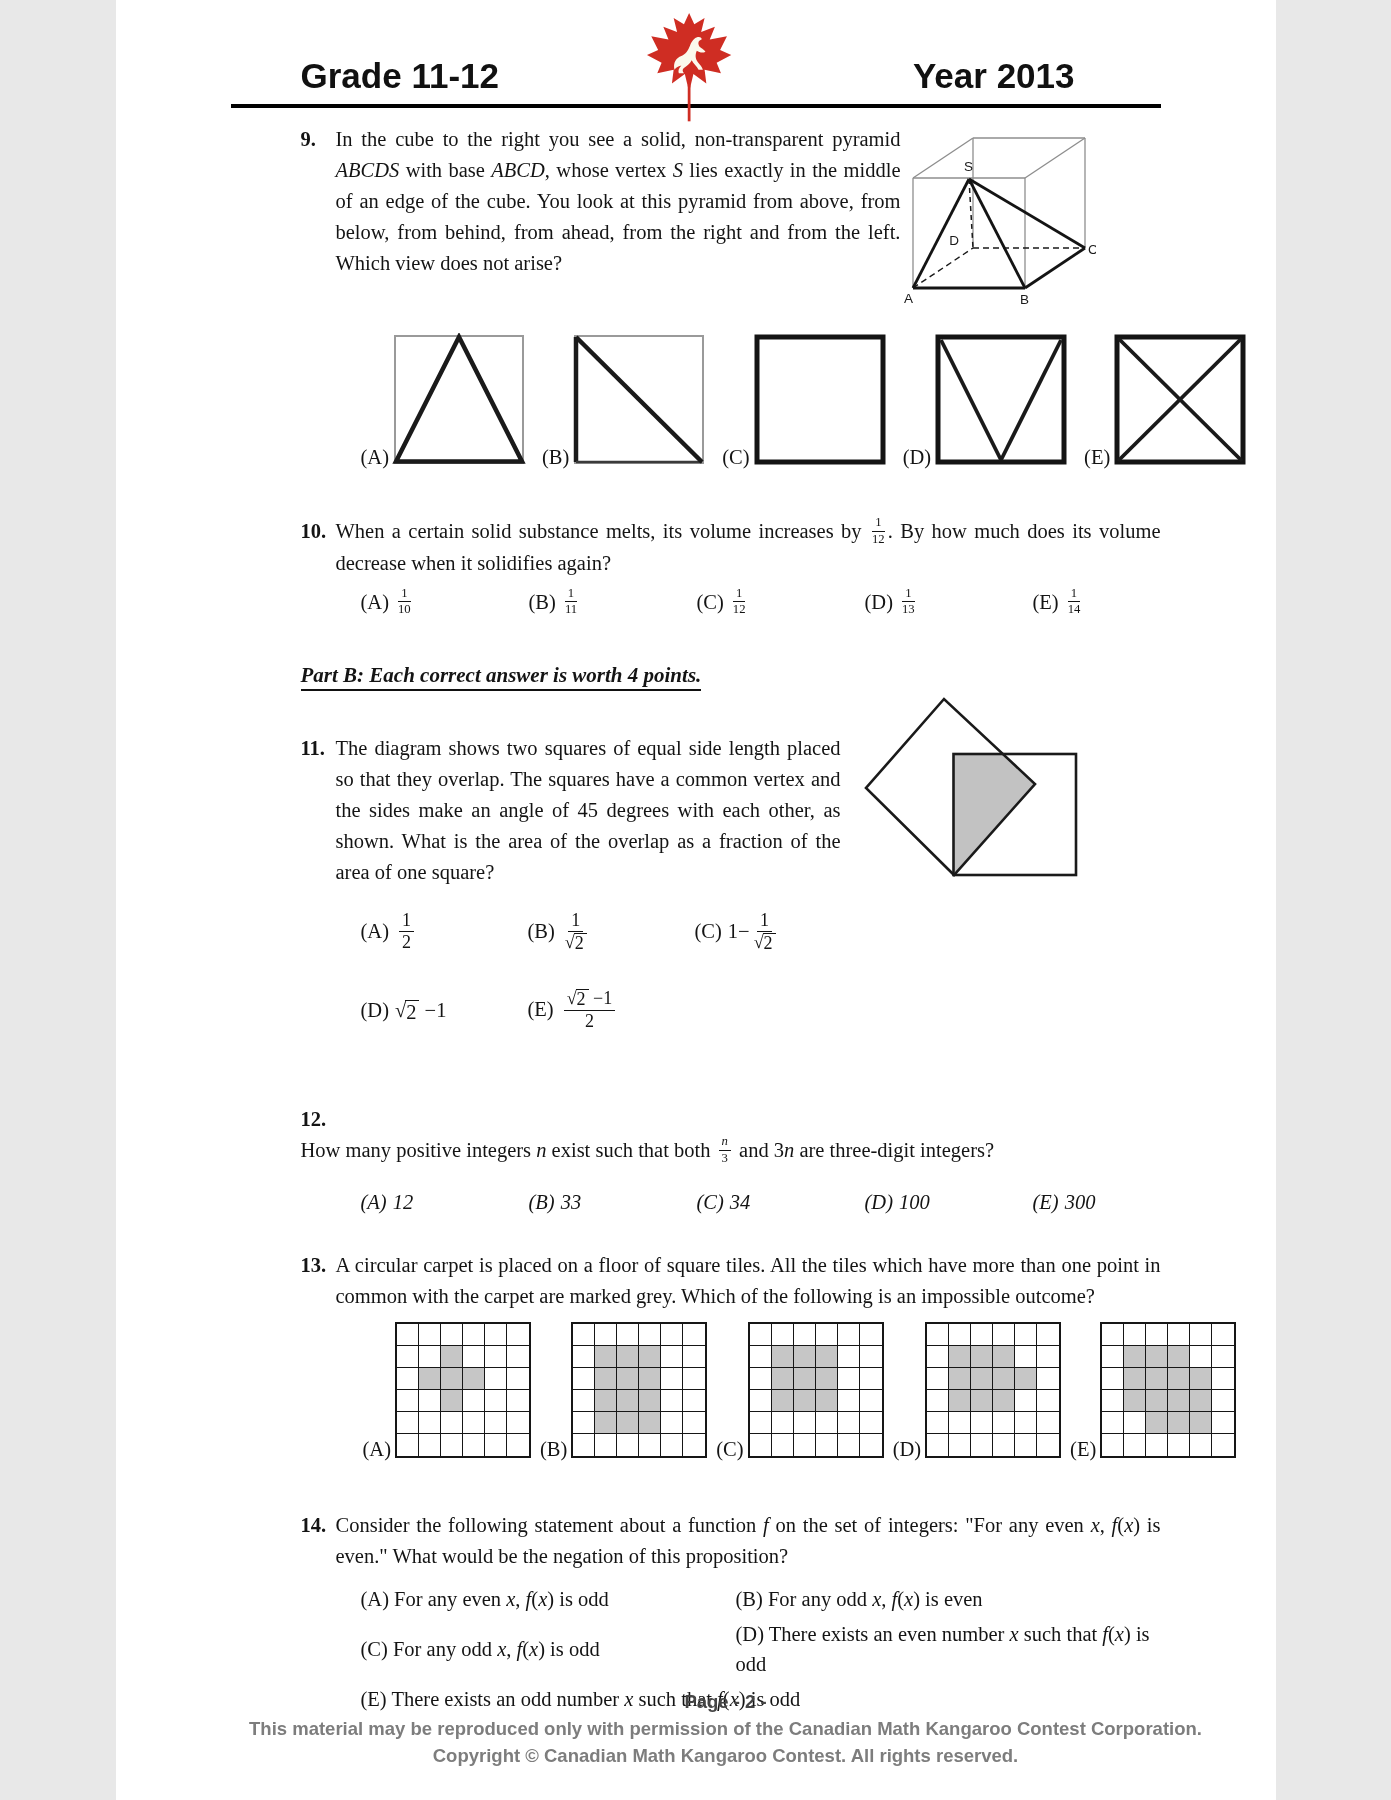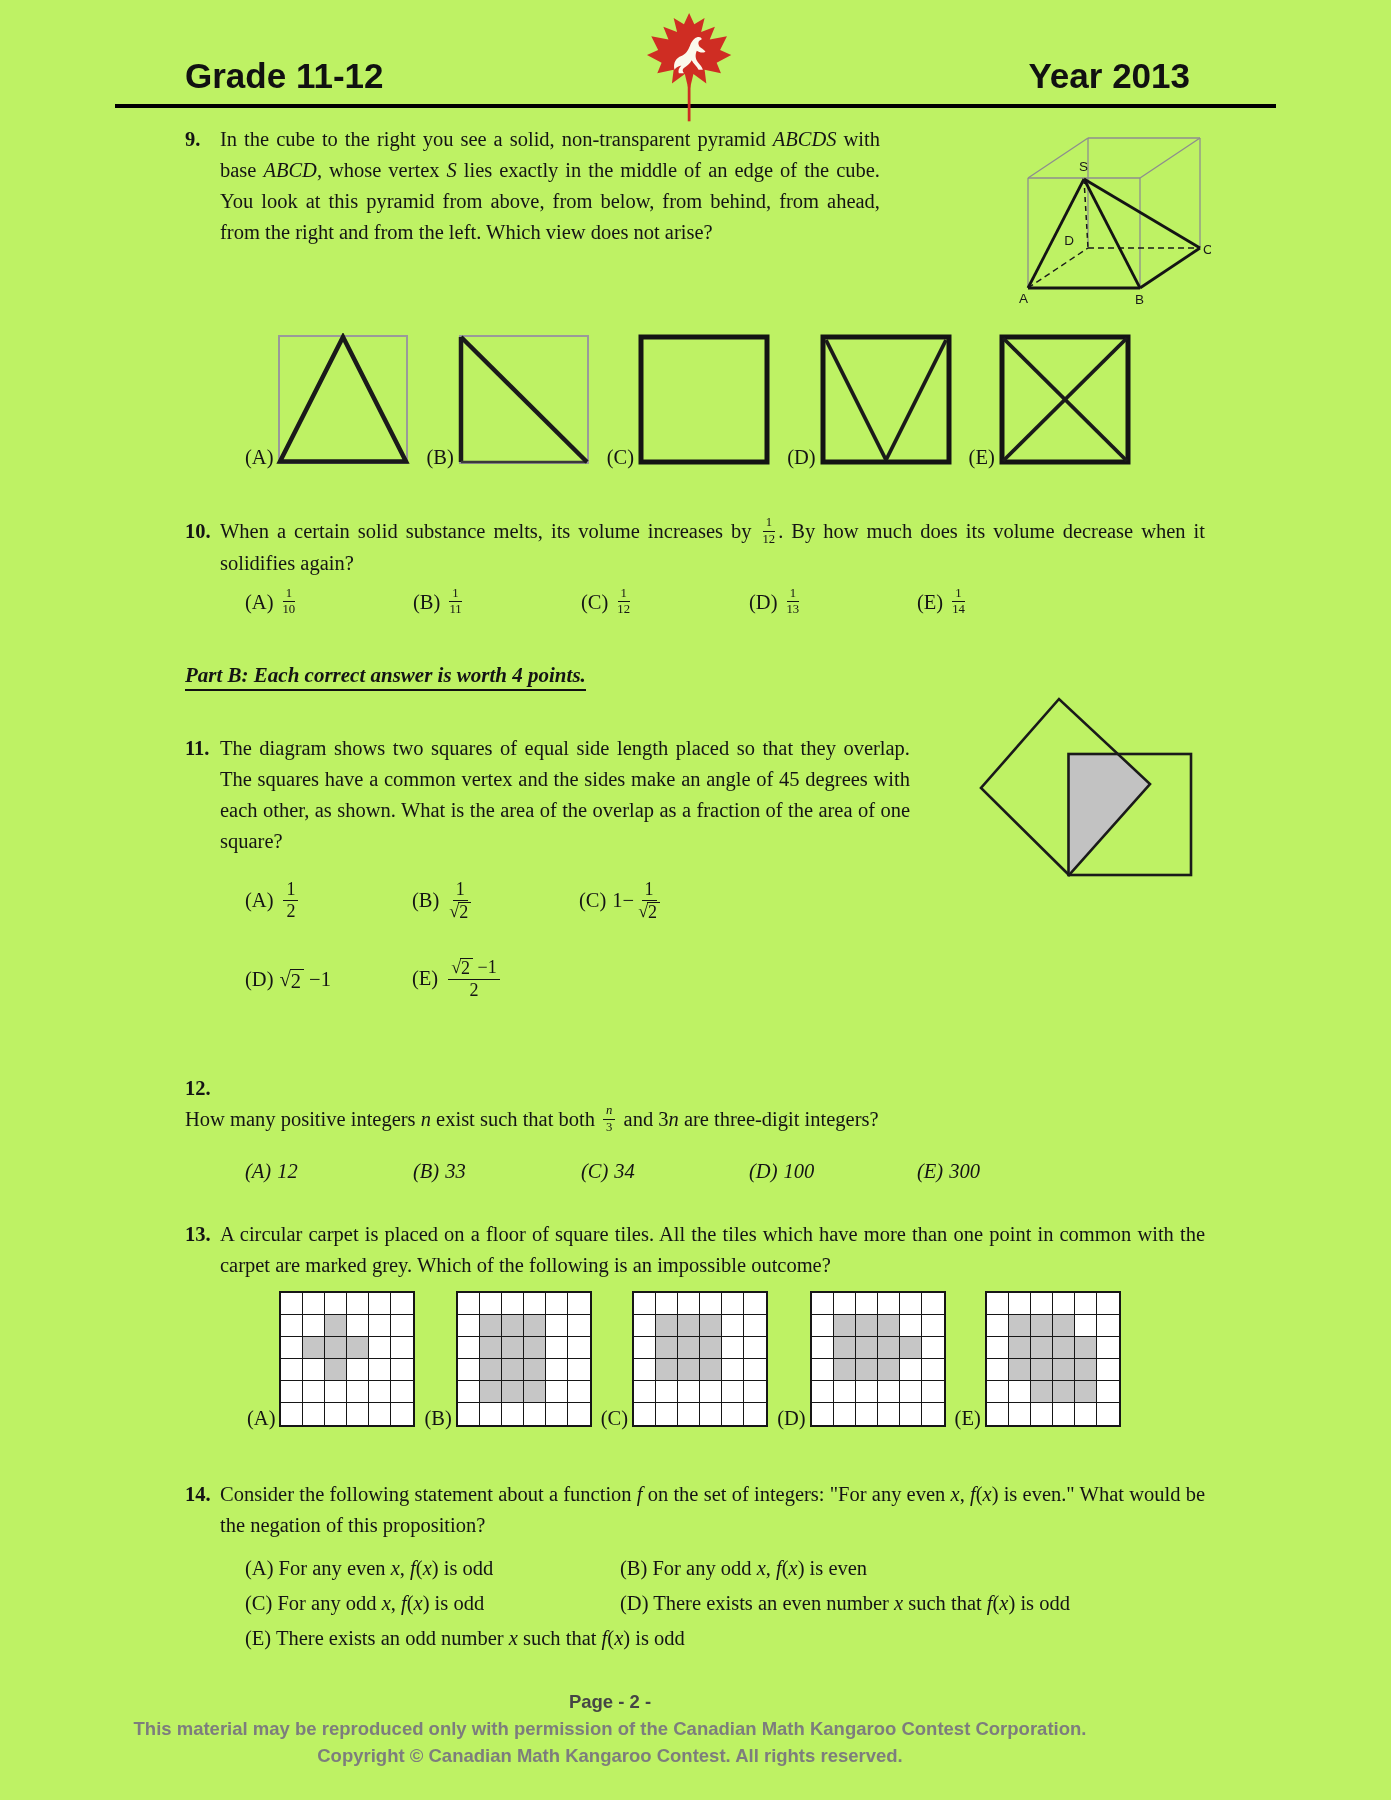--- a/index.html
+++ b/index.html
@@ -1,16 +1,16 @@
 <!DOCTYPE html>
 <html><head>
 <meta charset="utf-8">
 <style>
   html,body{margin:0;padding:0;background:#e8e8e8;}
-  .page{position:relative;width:1391px;height:1800px;background:#bef264;margin:0 auto;overflow:hidden;
+  .page{position:relative;width:1160px;height:1800px;background:#ffffff;margin:0 auto;overflow:hidden;
         font-family:"Liberation Serif","DejaVu Serif",serif;color:#141414;box-sizing:border-box;
         padding:0 115px;}
   
   .header{position:relative;height:108px;border-bottom:4.5px solid #000;
           display:flex;justify-content:space-between;align-items:flex-end;
           padding:0 86px 8px 70px;box-sizing:border-box;
           font-family:"Liberation Sans","DejaVu Sans",sans-serif;font-size:35px;font-weight:600;color:#111;}
   .logo{position:absolute;left:50%;top:12px;transform:translateX(-58%);z-index:2;}
   
   .q{display:flex;margin-left:70px;}

